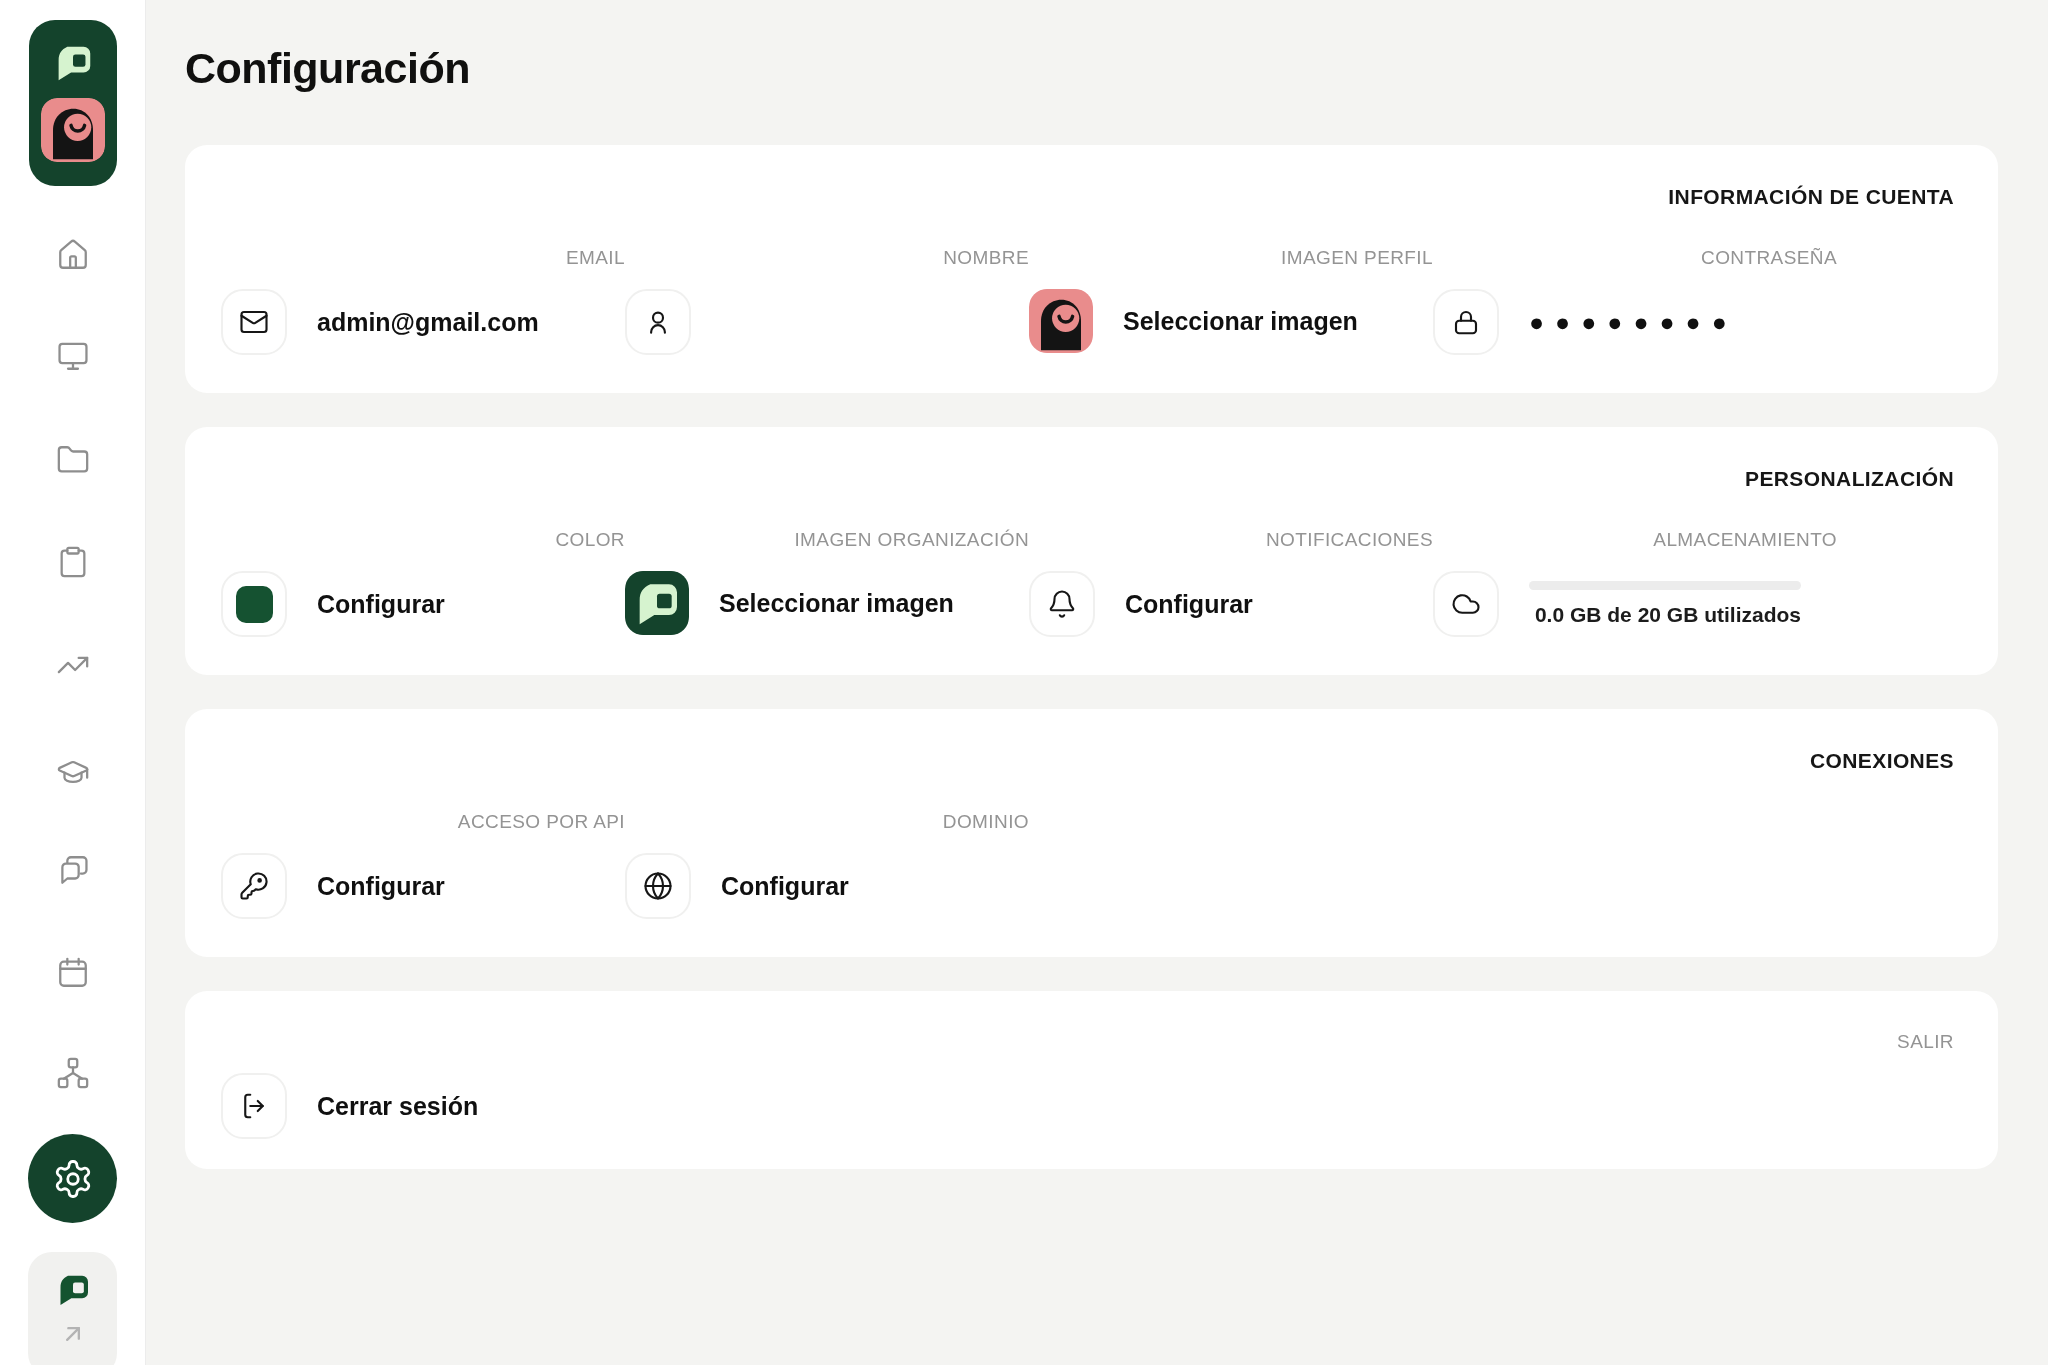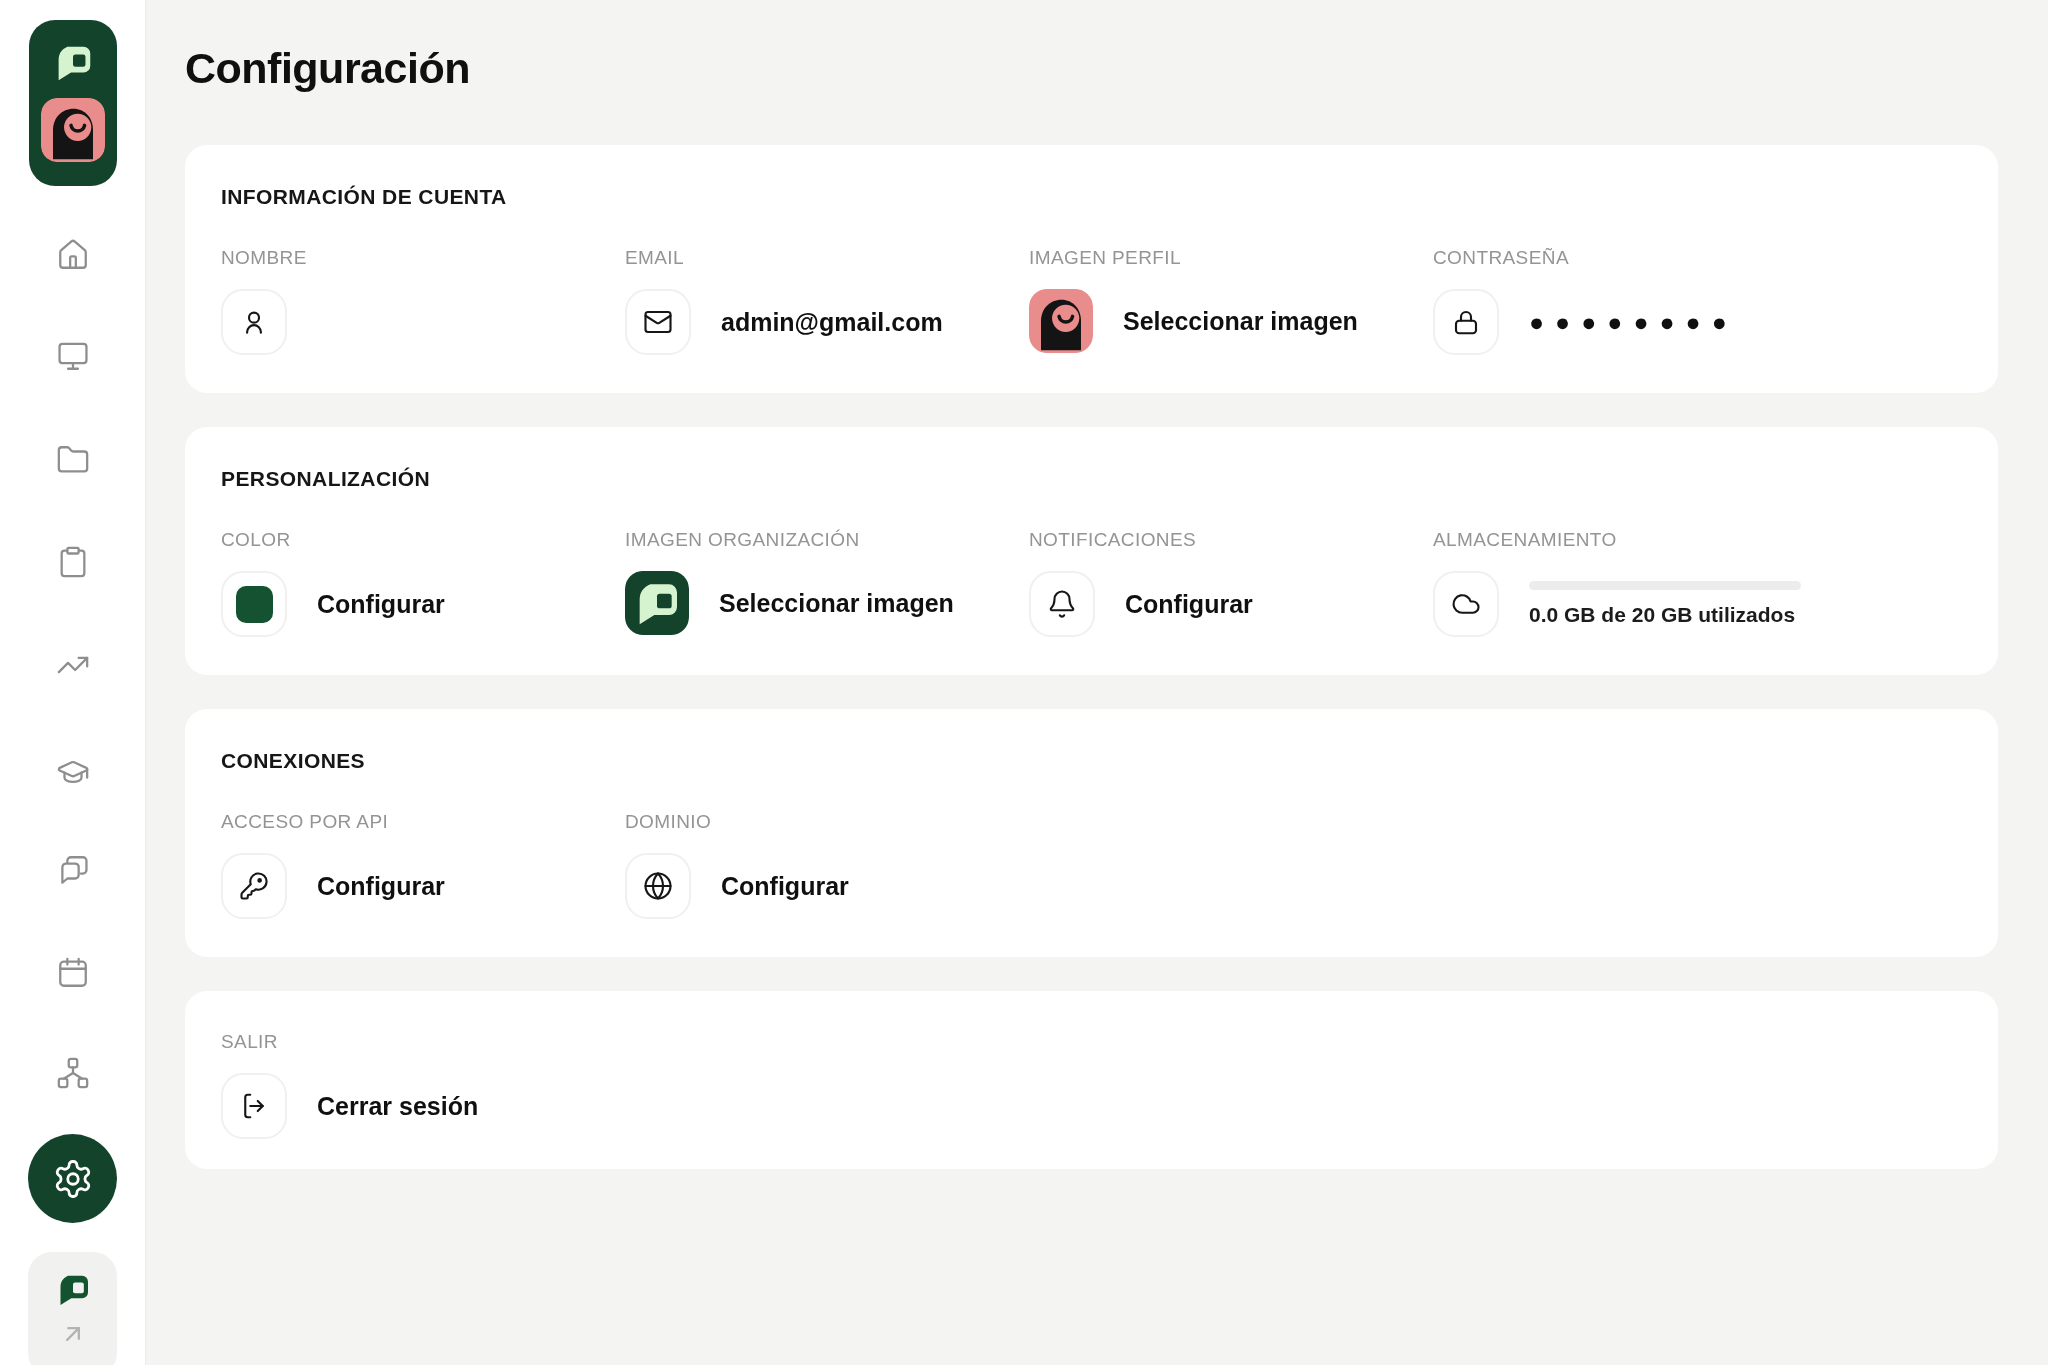--- a/index.html
+++ b/index.html
@@ -24,21 +24,21 @@
   .help-card{position:absolute;left:28px;top:1252px;width:89px;height:125px;border-radius:24px;
     background:#f1f1ef;display:flex;flex-direction:column;align-items:center;cursor:pointer;}
   .help-card .glyph{margin-top:18px;width:40px;height:40px;}
   .help-card svg.arrow{margin-top:10px;width:28px;height:28px;stroke:#b3b3b3;stroke-width:2;
     fill:none;stroke-linecap:round;stroke-linejoin:round;}
 
   
   .main{position:absolute;left:146px;top:0;width:1902px;height:1308px;padding:0 50px 0 39px;}
   .page-title{margin:44px 0 0 0;font-size:43px;font-weight:700;color:#10100f;line-height:1.15;
     letter-spacing:-0.5px;}
-  .card{background:#ffffff;border-radius:22px;padding:40px 44px 38px 36px;margin-top:34px;}
+  .card{background:#ffffff;border-radius:22px;padding:40px 44px 38px 36px;margin-top:34px;text-align:right;}
   .card:first-of-type{margin-top:52px;}
   .card-header{font-size:21px;font-weight:700;color:#161616;letter-spacing:0.4px;
     margin:0 0 38px 0;}
   .field-grid{display:grid;grid-template-columns:404px 404px 404px 404px;}
   .field-grid.two{grid-template-columns:404px 404px;}
   .field-label{font-size:19px;color:#949494;letter-spacing:0.4px;margin-bottom:20px;}
   .field-row{display:flex;align-items:center;gap:30px;}
   .icon-btn{width:66px;height:66px;border-radius:22px;border:2px solid #f0f0ef;background:#fff;
     display:flex;align-items:center;justify-content:center;flex:0 0 auto;cursor:pointer;}
   .icon-btn svg{width:30px;height:30px;stroke:#161616;stroke-width:1.7;fill:none;
@@ -156,40 +156,40 @@
 </div>
 
 <div class="main">
 
   <h1 class="page-title">Configuración</h1>
 
   <section class="card">
     <h2 class="card-header">INFORMACIÓN DE CUENTA</h2>
     <div class="field-grid">
       <div>
+        <div class="field-label">EMAIL</div>
+        <div class="field-row">
+          <span class="icon-btn">
+            <svg viewBox="0 0 24 24">
+                <rect x="2" y="4" width="20" height="16" rx="2"></rect>
+                <path d="m22 7-8.97 5.7a1.94 1.94 0 0 1-2.06 0L2 7"></path>
+              </svg>
+          </span>
+          <span class="field-value">admin@gmail.com</span>
+        </div>
+      </div>
+      <div>
         <div class="field-label">NOMBRE</div>
         <div class="field-row">
           <span class="icon-btn">
             <svg viewBox="0 0 24 24">
                 <circle cx="12" cy="8.5" r="4"></circle>
                 <path d="M6.5 20.5v-.5a5.5 5.5 0 0 1 11 0v.5"></path>
               </svg>
           </span>
-        </div>
-      </div>
-      <div>
-        <div class="field-label">EMAIL</div>
-        <div class="field-row">
-          <span class="icon-btn">
-            <svg viewBox="0 0 24 24">
-                <rect x="2" y="4" width="20" height="16" rx="2"></rect>
-                <path d="m22 7-8.97 5.7a1.94 1.94 0 0 1-2.06 0L2 7"></path>
-              </svg>
-          </span>
-          <span class="field-value">admin@gmail.com</span>
         </div>
       </div>
       <div>
         <div class="field-label">IMAGEN PERFIL</div>
         <div class="field-row">
           <span class="tile-btn">
             <svg viewBox="0 0 48 48">
               <rect width="48" height="48" rx="12" fill="#e98c8c"></rect>
               <path d="M9 46V24C9 14.6 15.8 8 24.3 8 32.8 8 39 14.6 39 24v22Z" fill="#141414"></path>
               <circle cx="27.5" cy="22" r="10.2" fill="#e98c8c"></circle>

